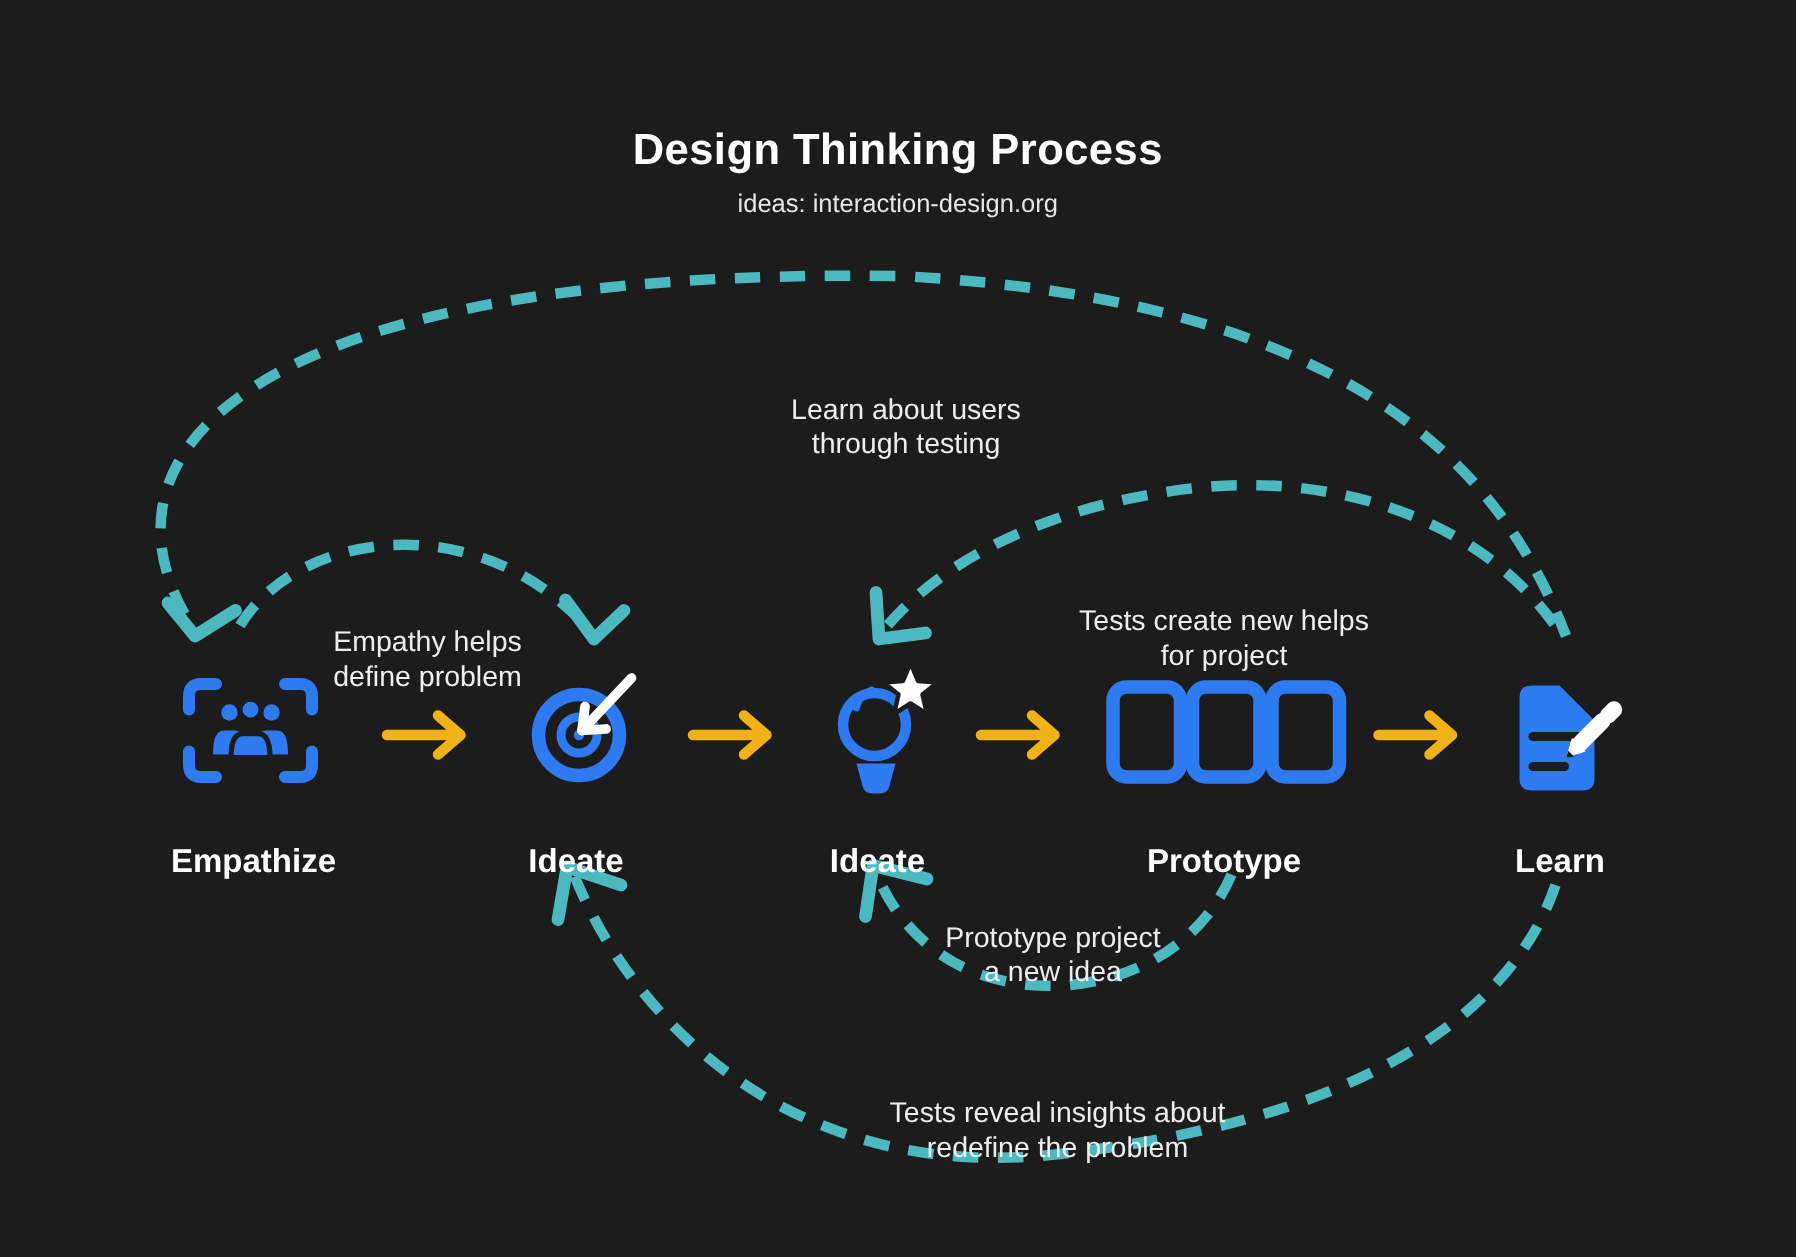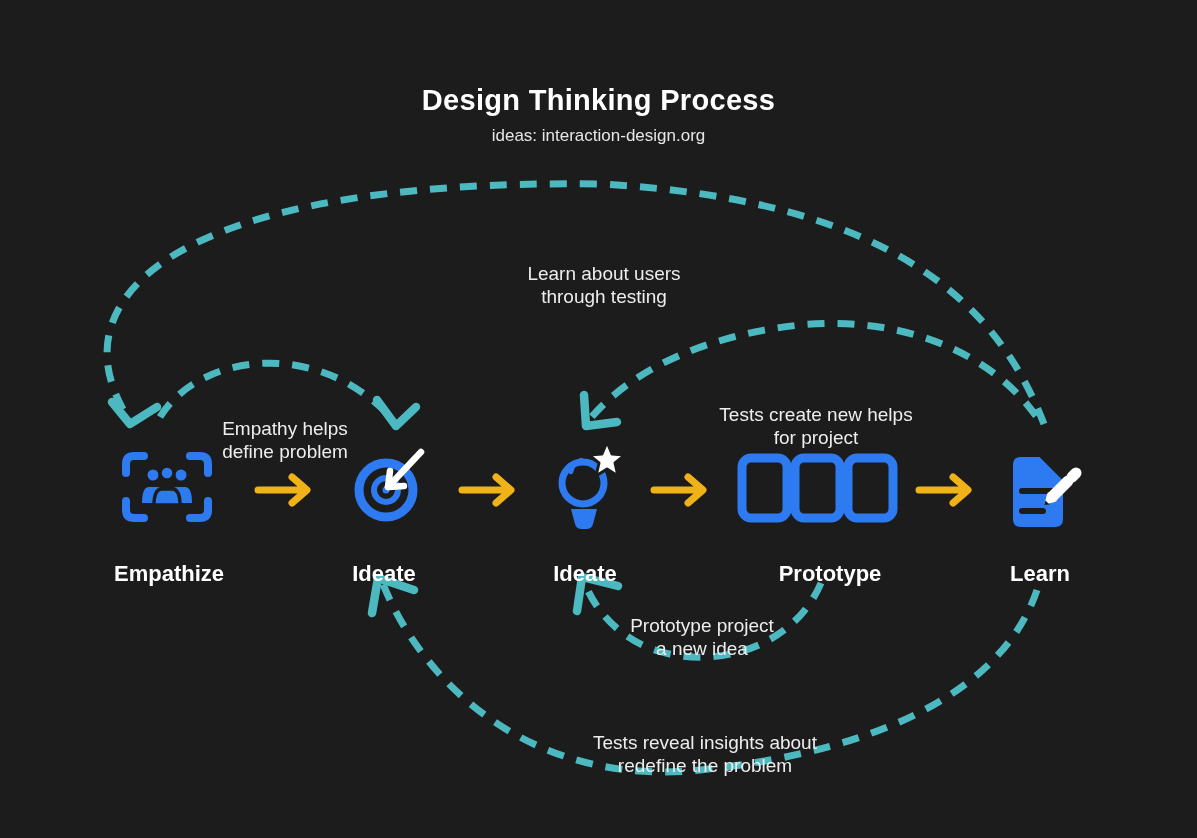--- a/index.html
+++ b/index.html
@@ -121,21 +121,21 @@
       <path class="bg-f" d="M 1044 505 L 1045.5 500.5 L 1049.5 504.5 Z"></path>
     </g>
   </svg>
 
   <div class="abs page-title">Design Thinking Process</div>
   <div class="abs credit">ideas: interaction-design.org</div>
 
   <div class="abs stage-label" style="left:19px">Empathize</div>
   <div class="abs stage-label" style="left:234px">Ideate</div>
   <div class="abs stage-label" style="left:435px">Ideate</div>
-  <div class="abs stage-label" style="left:680px">Prototype</div>
+  <div class="abs stage-label" style="left:666px">Prototype</div>
   <div class="abs stage-label" style="left:890px">Learn</div>
 
   <div class="abs annotation" style="left:604px;top:231px">Learn about users
 through testing</div>
   <div class="abs annotation" style="left:285px;top:386px">Empathy helps
 define problem</div>
   <div class="abs annotation" style="left:816px;top:372px">Tests create new helps
 for project</div>
   <div class="abs annotation" style="left:702px;top:583px">Prototype project
 a new idea</div>

